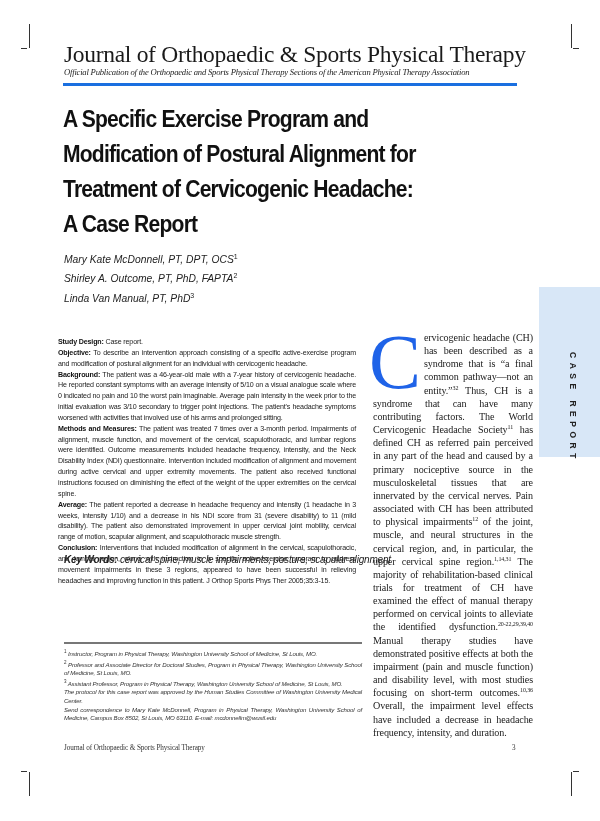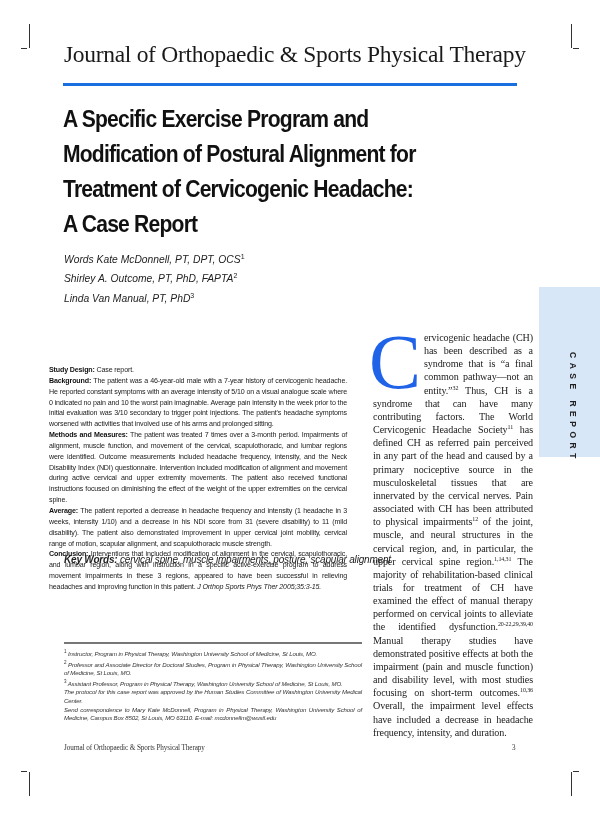--- a/index.html
+++ b/index.html
@@ -8,24 +8,24 @@
   .journal-header { position:absolute; left:64px; top:40px; width:452px; }
   .journal-title { font-family:"Liberation Serif", serif; font-size:23.5px; color:#1a1a1a; white-space:nowrap; letter-spacing:-0.3px; line-height:28px; }
   .journal-sub { font-family:"Liberation Serif", serif; font-style:italic; font-size:8.6px; color:#222; white-space:nowrap; margin-top:-1px; letter-spacing:-0.2px; }
   .header-rule { position:absolute; left:63px; top:83px; width:454px; height:3px; background:#1a6fe0; }
   .article-title { position:absolute; left:63px; top:101px; width:480px; font-family:"Liberation Sans", sans-serif; font-weight:bold; font-size:24.5px; line-height:35px; color:#111; letter-spacing:-0.9px; transform:scaleX(0.86); transform-origin:left top; }
   .article-title div { white-space:nowrap; }
   .authors { position:absolute; left:64px; top:249px; font-family:"Liberation Sans", sans-serif; font-style:italic; font-size:10.3px; line-height:16px; color:#222; }
   .authors sup { font-size:7px; font-style:normal; }
   .side-tab { position:absolute; left:539px; top:287px; width:61px; height:170px; background:#d8e7f7; }
   .side-tab-label { position:absolute; left:568px; top:352px; writing-mode:vertical-rl; font-family:"Liberation Sans", sans-serif; font-weight:bold; font-size:8.5px; letter-spacing:4.5px; color:#222; }
-  .abstract { position:absolute; left:49px; top:337px; width:298px; font-family:"Liberation Sans", sans-serif; font-size:7.1px; line-height:10.85px; color:#222; text-align:justify; letter-spacing:-0.15px;margin-top:28px; }
+  .abstract { position:absolute; left:58px; top:337px; width:298px; font-family:"Liberation Sans", sans-serif; font-size:7.1px; line-height:10.85px; color:#222; text-align:justify; letter-spacing:-0.15px; }
   .abstract p { margin:0; }
   .abstract b { color:#111; }
-  .abstract .cite { font-style:italic; }
+  .abstract .cite { }
   .keywords { position:absolute; left:64px; top:554px; width:300px; font-family:"Liberation Sans", sans-serif; font-style:italic; font-size:10px; color:#222; white-space:nowrap; letter-spacing:-0.2px; }
   .keywords b { font-weight:bold; }
   .foot-rule { position:absolute; left:64px; top:642px; width:298px; height:2px; background:#777; }
   .footnotes { position:absolute; left:64px; top:648px; width:298px; font-family:"Liberation Sans", sans-serif; font-style:italic; font-size:6.1px; line-height:8.6px; color:#333; text-align:justify; letter-spacing:-0.15px; }
   .footnotes p { margin:0; }
   .footnotes sup { font-size:4.5px; font-style:normal; }
   .body-col { position:absolute; left:373px; top:331px; width:160px; font-family:"Liberation Serif", serif; font-size:10.1px; line-height:13.15px; color:#1a1a1a; text-align:justify; letter-spacing:-0.1px; }
   .body-col p { margin:0; }
   .dropcap { float:left; font-family:"Liberation Serif", serif; font-size:78px; line-height:62px; color:#1f63e8; margin:0 3px -2px -4px; height:64px; }
   .body-col sup { font-size:6px; line-height:0; }
@@ -39,41 +39,43 @@
 <div class="crop" style="left:21px;top:48px;width:6px;height:1px;"></div>
 <div class="crop" style="left:571px;top:24px;width:1px;height:24px;"></div>
 <div class="crop" style="left:573px;top:48px;width:6px;height:1px;"></div>
 <div class="crop" style="left:29px;top:772px;width:1px;height:24px;"></div>
 <div class="crop" style="left:21px;top:771px;width:6px;height:1px;"></div>
 <div class="crop" style="left:571px;top:772px;width:1px;height:24px;"></div>
 <div class="crop" style="left:573px;top:771px;width:6px;height:1px;"></div>
 
 <div class="journal-header">
   <div class="journal-title">Journal of Orthopaedic &amp; Sports Physical Therapy</div>
+  <div class="journal-sub">Official Publication of the Orthopaedic and Sports Physical Therapy Sections of the American Physical Therapy Association</div>
 </div>
 <div class="header-rule"></div>
 
 <div class="article-title">
   <div>A Specific Exercise Program and</div>
   <div>Modification of Postural Alignment for</div>
   <div>Treatment of Cervicogenic Headache:</div>
   <div>A Case Report</div>
 </div>
 
 <div class="authors">
-  <div><span>Words Kate McDonnell, PT, DPT, OCS</span><sup>1</sup></div>
+  <div><span>Mary Kate McDonnell, PT, DPT, OCS</span><sup>1</sup></div>
   <div><span>Shirley A. Outcome, PT, PhD, FAPTA</span><sup>2</sup></div>
   <div><span>Linda Van Manual, PT, PhD</span><sup>3</sup></div>
 </div>
 
 <div class="side-tab"></div>
 <div class="side-tab-label">CASE REPORT</div>
 
 <div class="abstract">
   <p><b>Study Design:</b><span> Case report.</span></p>
+  <p><b>Objective:</b><span> To describe an intervention approach consisting of a specific active-exercise program and modification of postural alignment for an individual with cervicogenic headache.</span></p>
   <p><b>Background:</b><span> The patient was a 46-year-old male with a 7-year history of cervicogenic headache. He reported constant symptoms with an average intensity of 5/10 on a visual analogue scale where 0 indicated no pain and 10 the worst pain imaginable. Average pain intensity in the week prior to the initial evaluation was 3/10 secondary to trigger point injections. The patient's headache symptoms worsened with activities that involved use of his arms and prolonged sitting.</span></p>
   <p><b>Methods and Measures:</b><span> The patient was treated 7 times over a 3-month period. Impairments of alignment, muscle function, and movement of the cervical, scapulothoracic, and lumbar regions were identified. Outcome measurements included headache frequency, intensity, and the Neck Disability Index (NDI) questionnaire. Intervention included modification of alignment and movement during active cervical and upper extremity movements. The patient also received functional instructions focused on diminishing the effect of the weight of the upper extremities on the cervical spine.</span></p>
   <p><b>Average:</b><span> The patient reported a decrease in headache frequency and intensity (1 headache in 3 weeks, intensity 1/10) and a decrease in his NDI score from 31 (severe disability) to 11 (mild disability). The patient also demonstrated improvement in upper cervical joint mobility, cervical range of motion, scapular alignment, and scapulothoracic muscle strength.</span></p>
   <p><b>Conclusion:</b><span> Interventions that included modification of alignment in the cervical, scapulothoracic, and lumbar region, along with instruction in a specific active-exercise program to address movement impairments in these 3 regions, appeared to have been successful in relieving headaches and improving function in this patient. </span><span class="cite">J Orthop Sports Phys Ther 2005;35:3-15.</span></p>
 </div>
 
 <div class="keywords"><b>Key Words:</b><span> cervical spine, muscle impairments, posture, scapular alignment</span></div>
 
 <div class="foot-rule"></div>
 <div class="footnotes">

